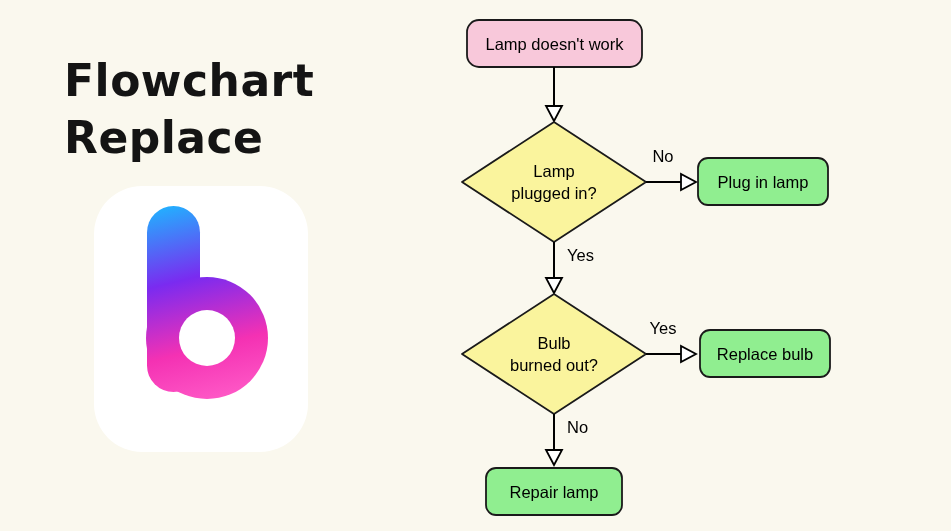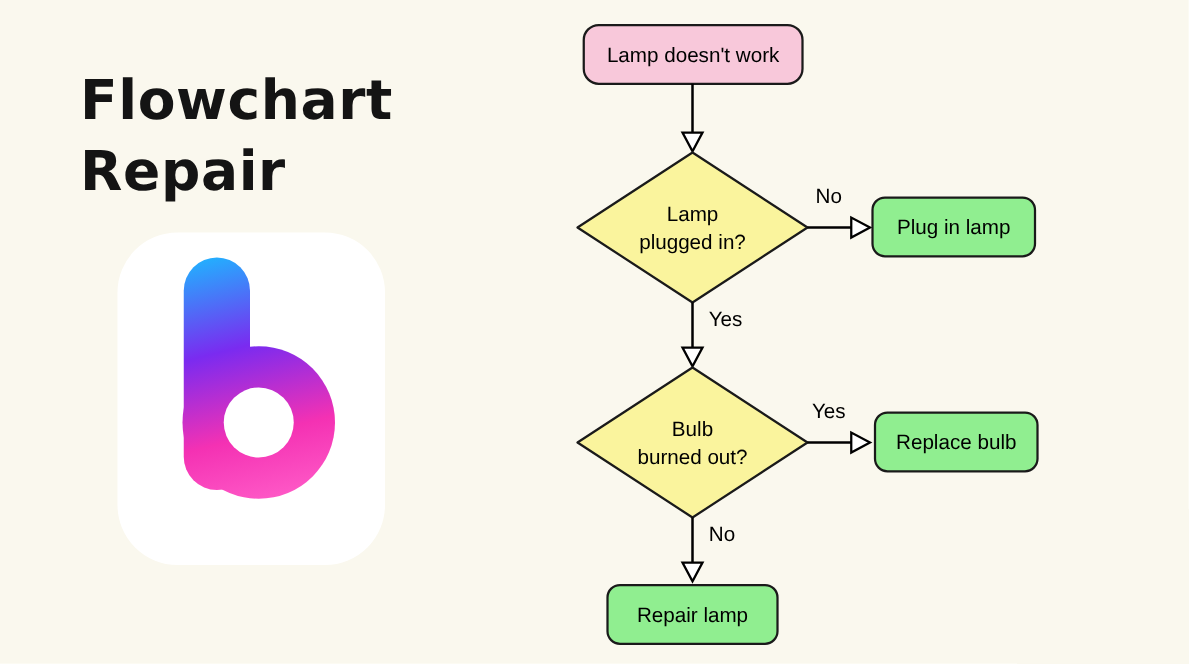--- a/index.html
+++ b/index.html
@@ -52,21 +52,21 @@
   }
 </style>
 </head>
 <body>
 
 <div class="canvas">
 
   <div class="branding">
     <div class="title">
       <div>Flowchart</div>
-      <div>Repair</div>
+      <div>Replace</div>
     </div>
   </div>
 
   <div class="logo-card">
     <svg width="214" height="266" viewBox="0 0 214 266">
       <defs>
         <linearGradient id="bgrad" gradientUnits="userSpaceOnUse" x1="78" y1="15" x2="128" y2="218">
           <stop offset="0" stop-color="#1FB5FF"></stop>
           <stop offset="0.38" stop-color="#7A2BF0"></stop>
           <stop offset="0.72" stop-color="#F431B3"></stop>

